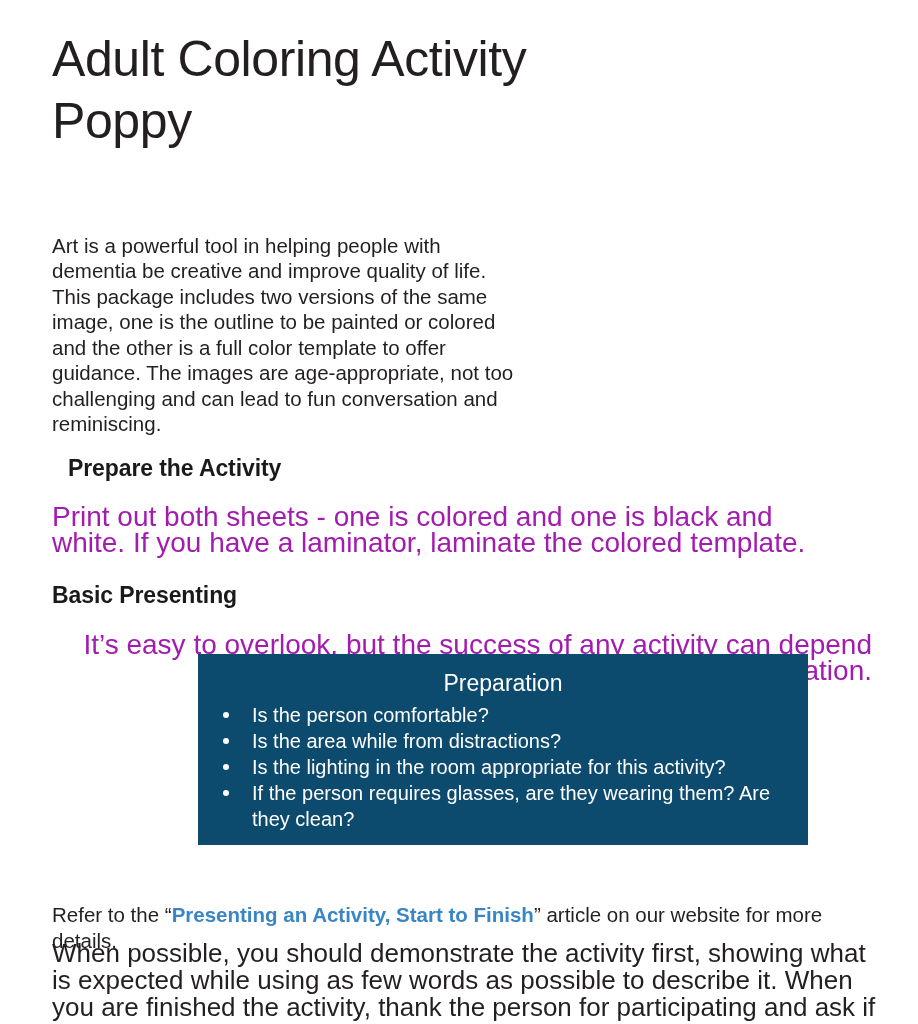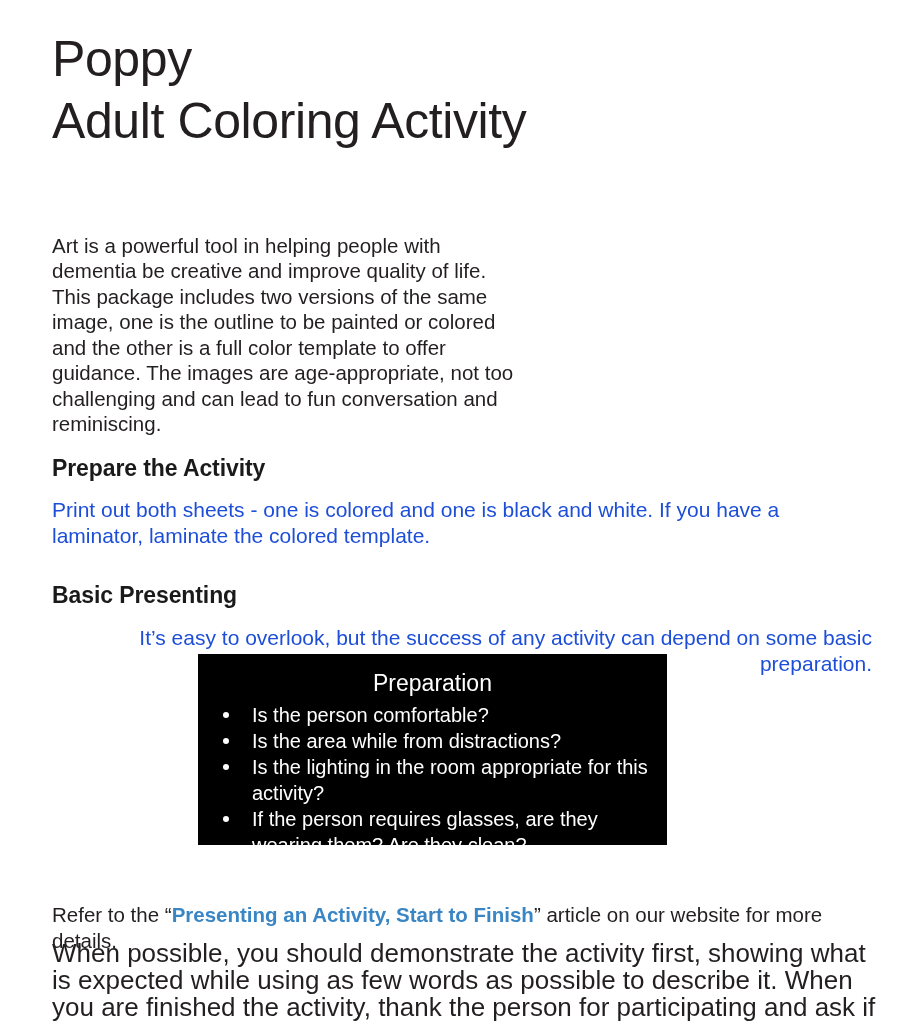--- a/index.html
+++ b/index.html
@@ -54,41 +54,41 @@
 
   .section-heading {
     position: absolute;
     left: 52px;
     font-weight: bold;
     font-size: 23px;
     line-height: 28px;
     color: #1a1a1a;
     letter-spacing: -0.1px;
   }
-  .heading-prepare { top: 435px; }
+  .heading-prepare { top: 435px; margin-left: 16px; }
   .heading-basic   { top: 562px; }
 
   .para {
     position: absolute;
     left: 52px;
-    font-size: 21px;
+    font-size: 28px;
     line-height: 26px;
-    color: #1d4ed8;
+    color: #a21caf;
   }
   .para-print   { top: 476px; width: 790px; }
   .para-success { top: 604px; width: 820px; text-align: right; }
 
   
   .prep-box {
     position: absolute;
     left: 198px;
     top: 654px;
-    width: 469px;
+    width: 610px;
     height: 191px;
-    background: #000000;
+    background: #0c4a6e;
     box-sizing: border-box;
   }
   .prep-box-title {
     text-align: center;
     color: #ffffff;
     font-size: 23px;
     line-height: 30px;
     font-weight: 400;
     padding-top: 14px;
   }
@@ -141,22 +141,22 @@
     line-height: 27px;
     color: #231f20;
   }
 </style>
 </head>
 <body>
 
 <div class="page">
 
   <div class="doc-title">
+    <div class="line">Adult Coloring Activity</div>
     <div class="line">Poppy</div>
-    <div class="line">Adult Coloring Activity</div>
   </div>
 
   <p class="intro-para">Art is a powerful tool in helping people with dementia be creative and improve quality of life. This package includes two versions of the same image, one is the outline to be painted or colored and the other is a full color template to offer guidance. The images are age-appropriate, not too challenging and can lead to fun conversation and reminiscing.</p>
 
   <h2 class="section-heading heading-prepare">Prepare the Activity</h2>
   <p class="para para-print">Print out both sheets - one is colored and one is black and white. If you have a laminator, laminate the colored template.</p>
 
   <h2 class="section-heading heading-basic">Basic Presenting</h2>
   <p class="para para-success">It’s easy to overlook, but the success of any activity can depend on some basic preparation.</p>
 

